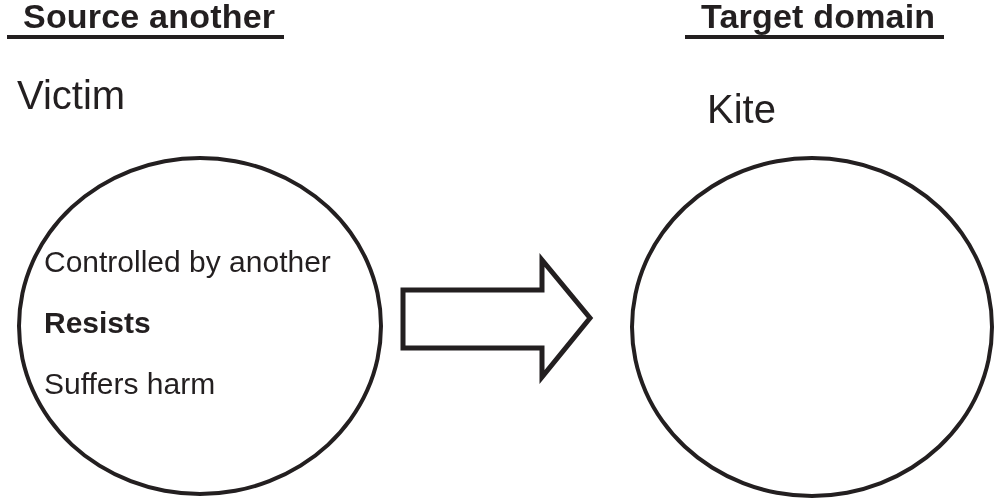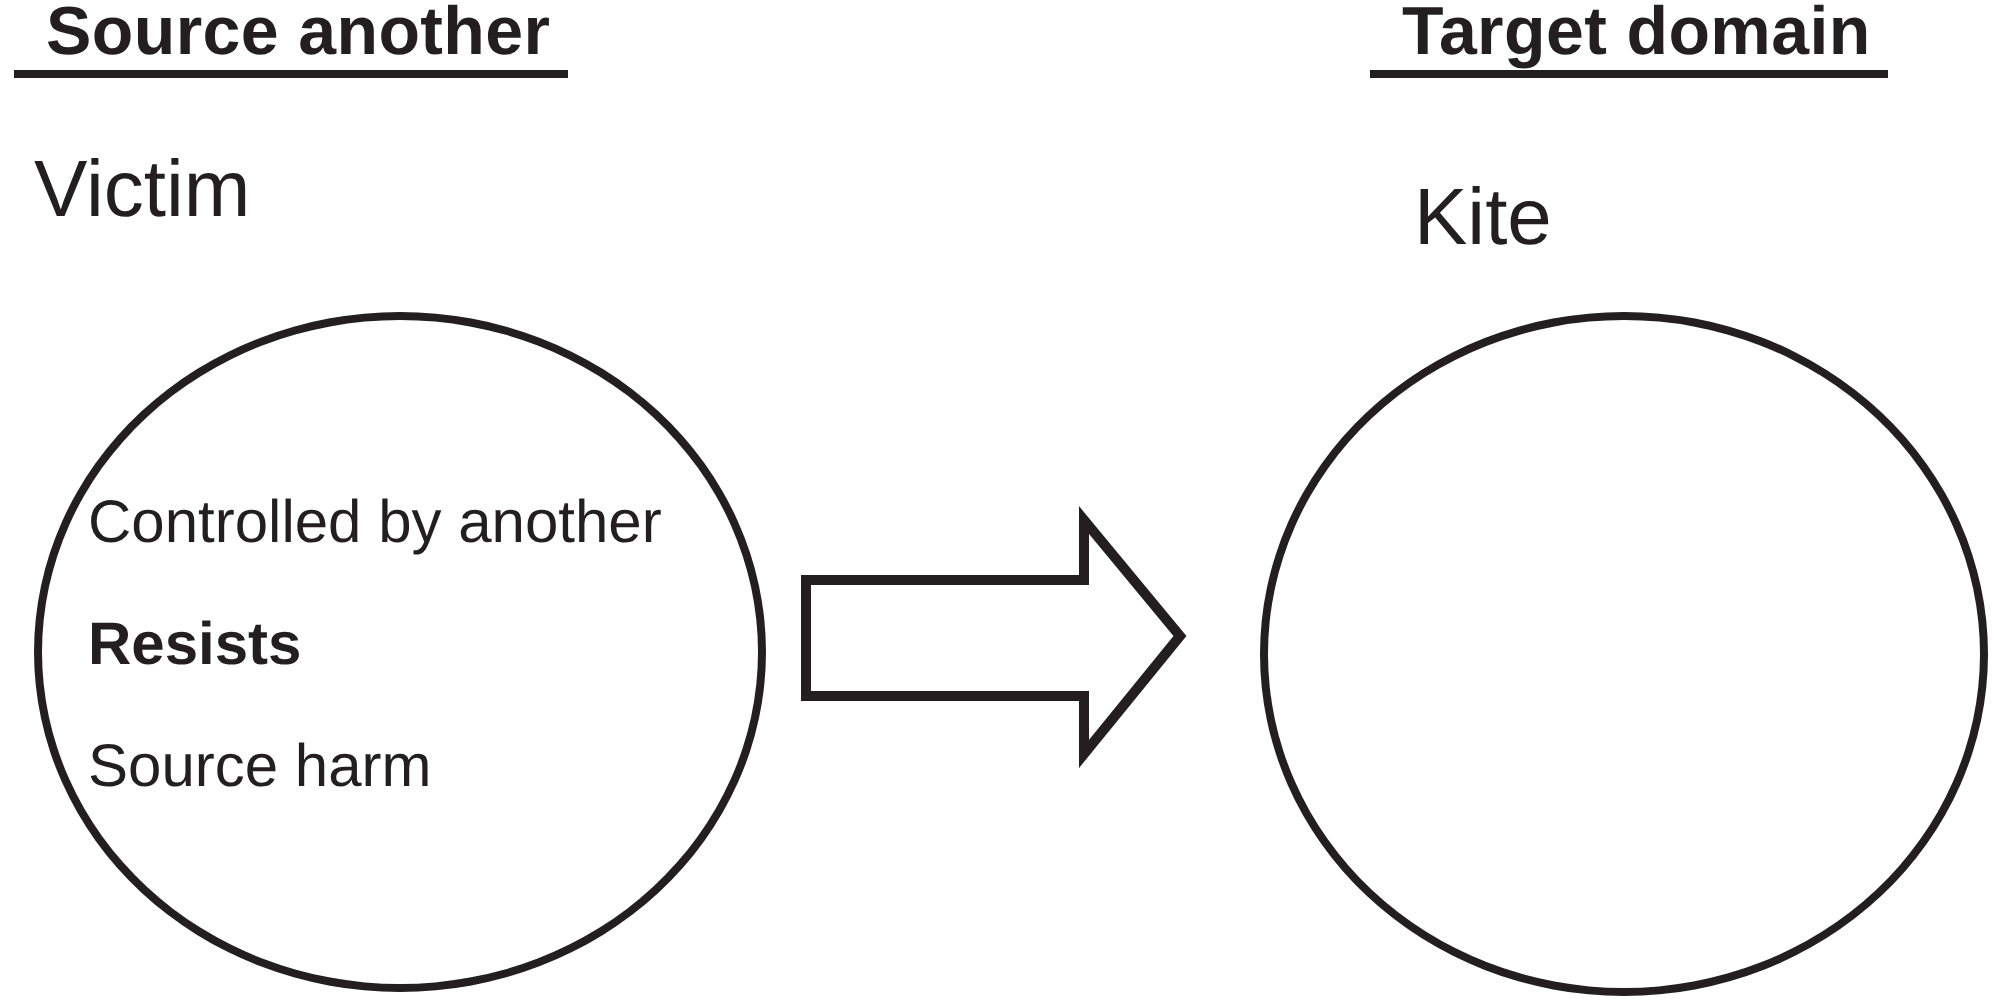--- a/index.html
+++ b/index.html
@@ -74,21 +74,21 @@
 
   <div class="panel-title target">Target domain</div>
 
   <div class="concept-label source">Victim</div>
 
   <div class="concept-label target">Kite</div>
 
   <div class="domain-circle source">
     <div class="attr-line a0">Controlled by another</div>
     <div class="attr-line a1">Resists</div>
-    <div class="attr-line a2">Source harm</div>
+    <div class="attr-line a2">Suffers harm</div>
   </div>
 
   <svg class="mapping-arrow" viewBox="0 0 201 132" xmlns="http://www.w3.org/2000/svg">
     <polygon points="8,38 147,38 147,8 195,66 147,125 147,96 8,96" fill="#ffffff" stroke="#231f20" stroke-width="5" stroke-linejoin="miter"></polygon>
   </svg>
 
   <div class="domain-circle target"></div>
 
 </div>
 

